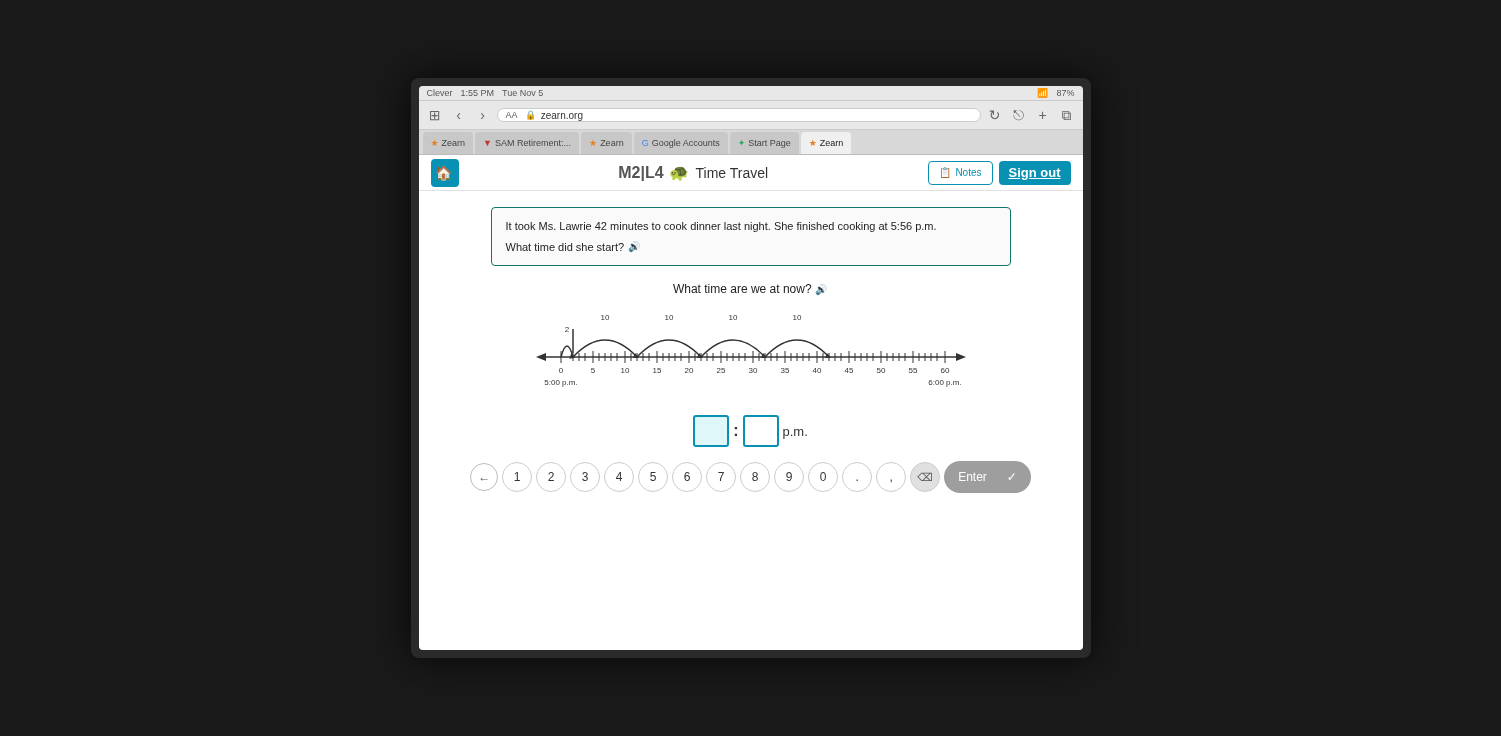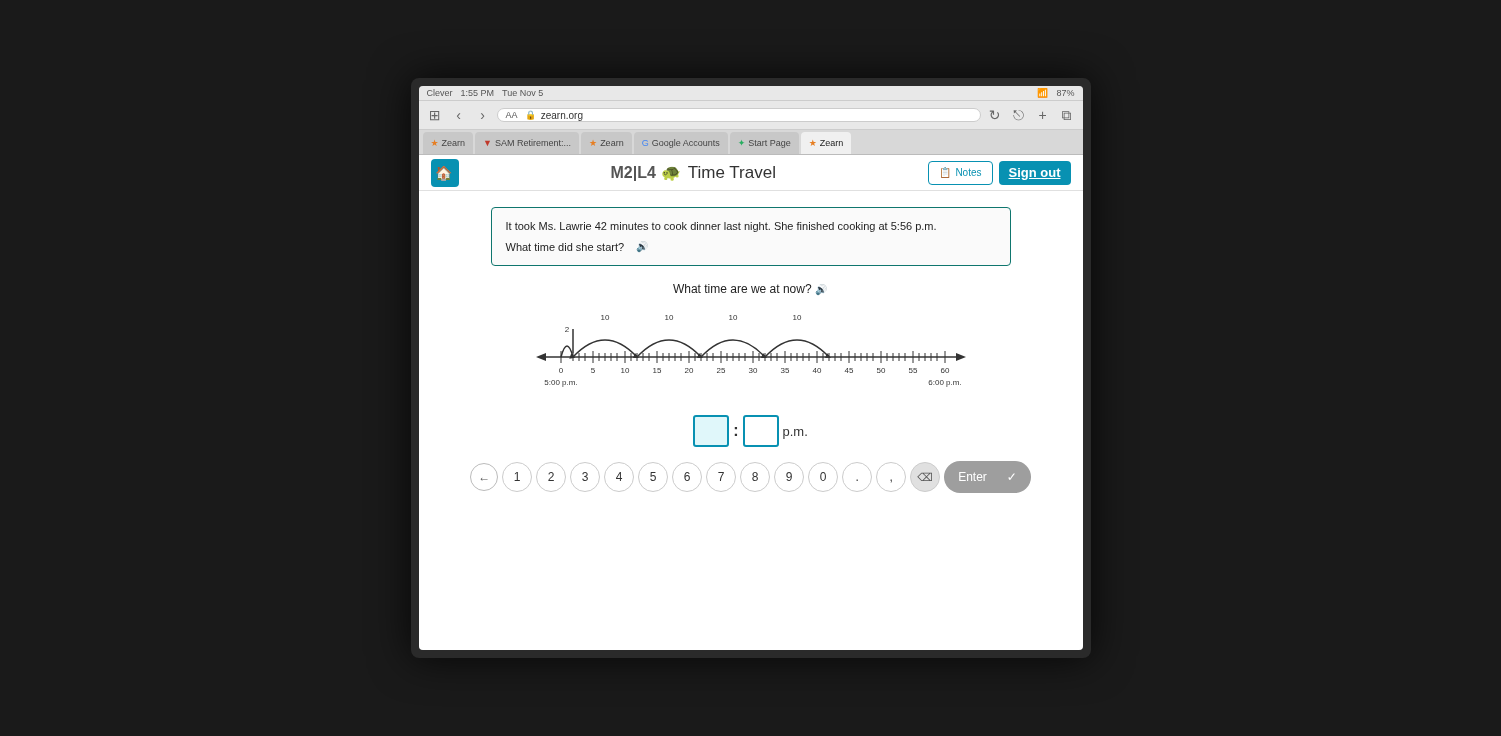--- a/index.html
+++ b/index.html
@@ -147,21 +147,21 @@
       justify-content: center;
     }
 
     .lesson-badge {
       font-size: 16px;
       color: #555;
       font-weight: 600;
     }
 
     .lesson-title {
-      font-size: 17px;
+      font-size: 14px;
       color: #333;
     }
 
     .header-actions {
       display: flex;
       align-items: center;
       gap: 6px;
     }
 
     .notes-btn {
@@ -210,21 +210,21 @@
       width: 520px;
       font-size: 11px;
       color: #222;
       margin-bottom: 14px;
       line-height: 1.5;
     }
 
     .question-sub {
       display: flex;
       align-items: center;
-      gap: 12px;
+      gap: 4px;
       margin-top: 4px;
     }
 
     .audio-icon {
       font-size: 10px;
       cursor: pointer;
     }
 
     .instruction-text {
       text-align: center;

